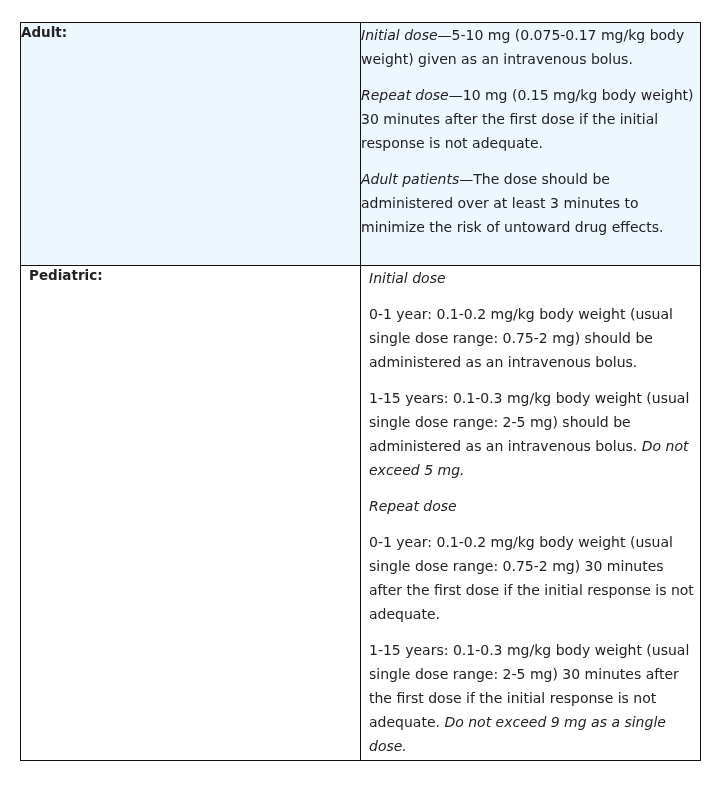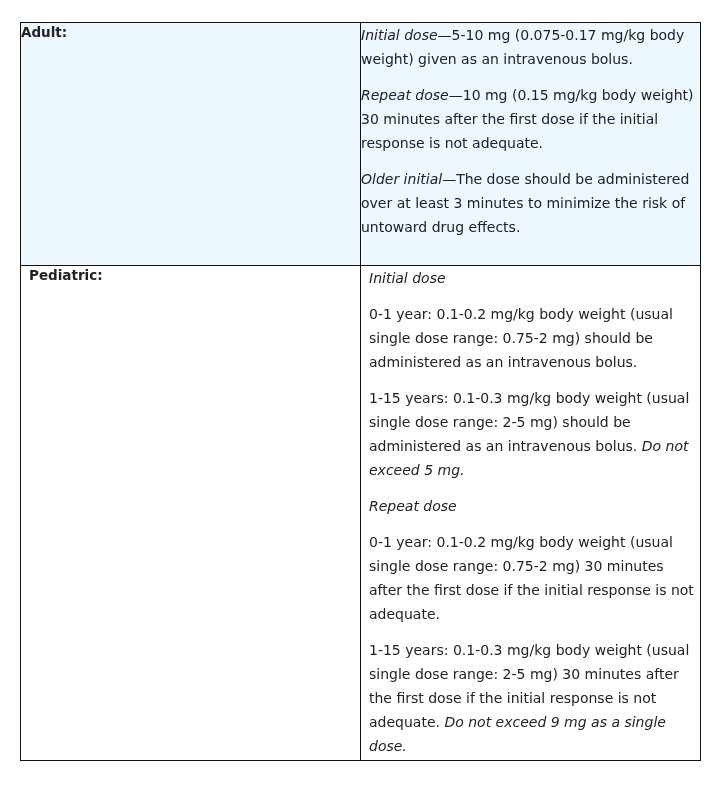--- a/index.html
+++ b/index.html
@@ -59,21 +59,21 @@
       <col class="c2">
     </colgroup>
   <tbody>
     <tr class="row-adult">
       <td class="label-cell">
         <span>Adult:</span>
       </td>
       <td class="content-cell">
         <p><em>Initial dose</em><span>—5-10 mg (0.075-0.17 mg/kg body weight) given as an intravenous bolus.</span></p>
         <p><em>Repeat dose</em><span>—10 mg (0.15 mg/kg body weight) 30 minutes after the first dose if the initial response is not adequate.</span></p>
-        <p><em>Older initial</em><span>—The dose should be administered over at least 3 minutes to minimize the risk of untoward drug effects.</span></p>
+        <p><em>Adult patients</em><span>—The dose should be administered over at least 3 minutes to minimize the risk of untoward drug effects.</span></p>
       </td>
     </tr>
     <tr class="row-pediatric">
       <td class="label-cell">
         <span>Pediatric:</span>
       </td>
       <td class="content-cell">
         <p><em>Initial dose</em></p>
         <p><span>0-1 year: 0.1-0.2 mg/kg body weight (usual single dose range: 0.75-2 mg) should be administered as an intravenous bolus.</span></p>
         <p><span>1-15 years: 0.1-0.3 mg/kg body weight (usual single dose range: 2-5 mg) should be administered as an intravenous bolus. </span><em>Do not exceed 5 mg.</em></p>

